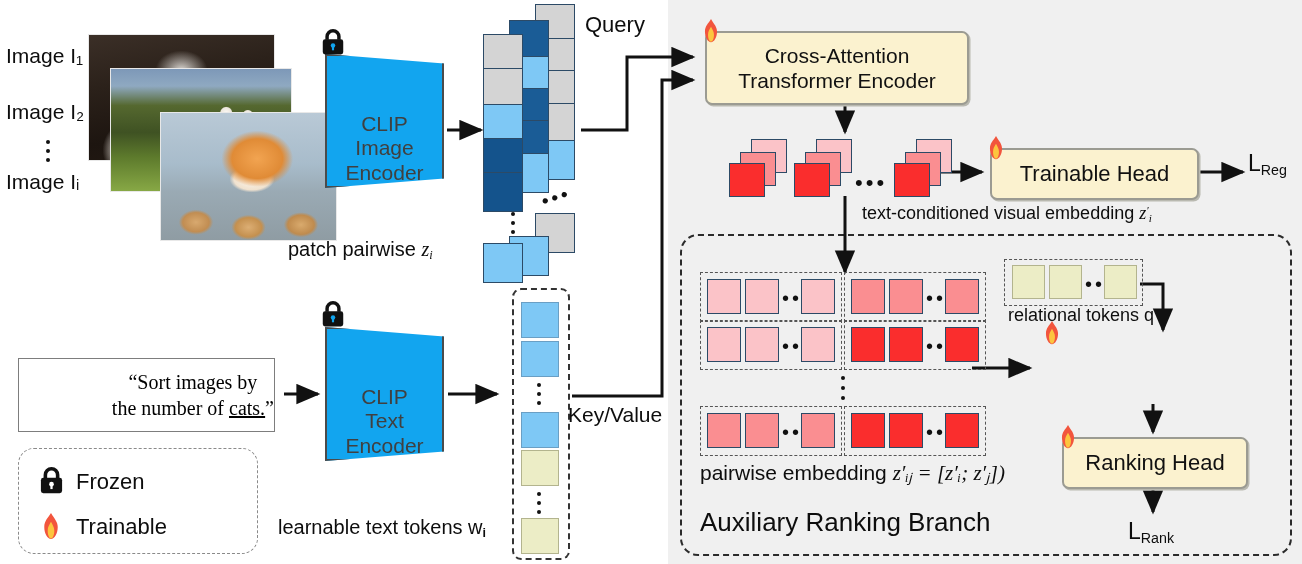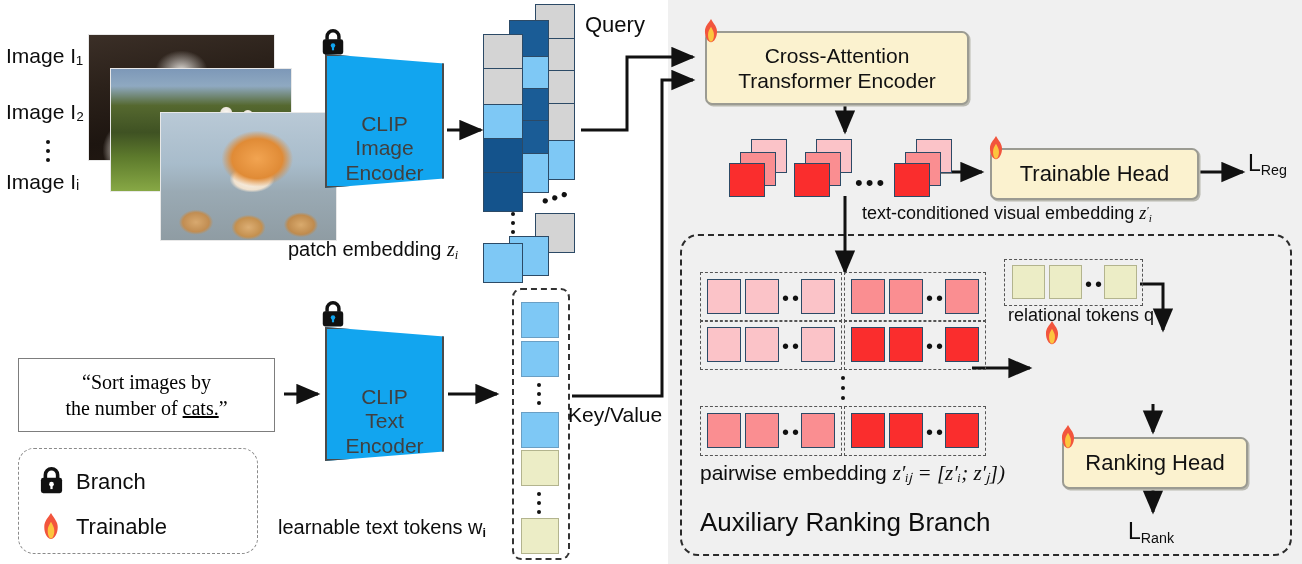--- a/index.html
+++ b/index.html
@@ -64,21 +64,21 @@
   .pbox{position:absolute;background:#f8bcbc;border:2px solid #9b9b92;border-radius:7px;
         display:flex;align-items:center;justify-content:center;text-align:center;
         color:#111;line-height:1.2;box-shadow:1.5px 1.5px 0 #b9b9b0;}
 
   .adapter{position:absolute;left:668px;top:0;width:634px;height:564px;background:#f0f0f0;}
   .branch{position:absolute;left:680px;top:234px;width:608px;height:318px;
           border:2.5px dashed #2b2b2b;border-radius:18px;}
   .dashgrp{position:absolute;border:1.5px dashed #555;}
   .quote-box{position:absolute;left:18px;top:358px;width:255px;height:72px;
              border:1.5px solid #7d7d7d;background:#fff;
-             display:flex;align-items:center;justify-content:center;text-align:center;}
+             display:flex;align-items:center;justify-content:flex-end;text-align:center;}
   .legend{position:absolute;left:18px;top:448px;width:238px;height:104px;
           border:1.8px dashed #8a8a8a;border-radius:16px;background:#fff;}
 
   .vdots{position:absolute;display:flex;flex-direction:column;align-items:center;
          justify-content:space-between;}
   .vdots i{width:4px;height:4px;background:#111;border-radius:50%;display:block;}
   .hdots{position:absolute;color:#111;font-size:26px;letter-spacing:3px;line-height:1;}
 
   svg.ovl{position:absolute;left:0;top:0;width:1302px;height:564px;pointer-events:none;}
 </style>
@@ -178,21 +178,21 @@
   <div class="tok" style="left:483px;top:243px;width:38px;height:38px;background:#7ec8f5;"></div>
 
   <div class="vdots" style="left:510px;top:212px;width:5px;height:22px;">
       <i></i>
       <i></i>
       <i></i>
     </div>
   <div class="hdots" style="left:541px;top:187px;font-size:20px;transform:rotate(-18deg);">•••</div>
 
   <div class="lbl" style="left:288px;top:238px;font-size:20px;">
-    <span>patch embedding</span>
+    <span>patch pairwise</span>
     <span class="ital"><span>z</span><sub>i</sub></span>
   </div>
 
   <div class="lbl" style="left:585px;top:12px;font-size:22px;">Query</div>
 
   <div class="quote-box">
     <div class="serif" style="font-size:20px;line-height:1.3;">
       <span>“Sort images by</span><br>
       <span>the number of </span><span style="text-decoration:underline;">cats.</span><span>”</span>
     </div>
@@ -236,21 +236,21 @@
     <span>learnable text tokens w</span><sub style="font-weight:bold;">i</sub>
   </div>
 
   <div class="legend"></div>
   <svg class="lock" style="left:38px;top:466px;width:27px;height:29px;" viewBox="0 0 24 26">
     <path d="M6.5 11 V8 a5.5 5.5 0 0 1 11 0 v3" stroke="#111" stroke-width="3.2" fill="none"></path>
     <rect x="2.5" y="10.5" width="19" height="14" rx="2.2" fill="#111"></rect>
     <circle cx="12" cy="16.3" r="2.1" fill="#fff"></circle>
     <rect x="11" y="16.3" width="2" height="4.4" fill="#fff"></rect>
   </svg>
-  <div class="lbl" style="left:76px;top:469px;font-size:22px;">Branch</div>
+  <div class="lbl" style="left:76px;top:469px;font-size:22px;">Frozen</div>
 
   <svg class="flame" style="left:38px;top:512px;width:26px;height:29px;" viewBox="0 0 24 28">
     <path d="M12 1 C9 6 5.5 8.5 5.5 14.5 C5.5 21 8.8 26 12 26 C15.2 26 18.5 21 18.5 14.5 C18.5 9.5 15.5 7 12 1 Z" fill="#f2553d"></path>
     <path d="M12 9.5 C10.3 12.5 8.8 14.5 8.8 18 C8.8 22.2 10.3 25.5 12 25.5 C13.7 25.5 15.2 22.2 15.2 18 C15.2 14.8 13.6 12.8 12 9.5 Z" fill="#fcc53f"></path>
   </svg>
   <div class="lbl" style="left:76px;top:514px;font-size:22px;">Trainable</div>
 
 
   <div class="ybox" style="left:705px;top:31px;width:260px;height:70px;font-size:21px;">
     <span>

